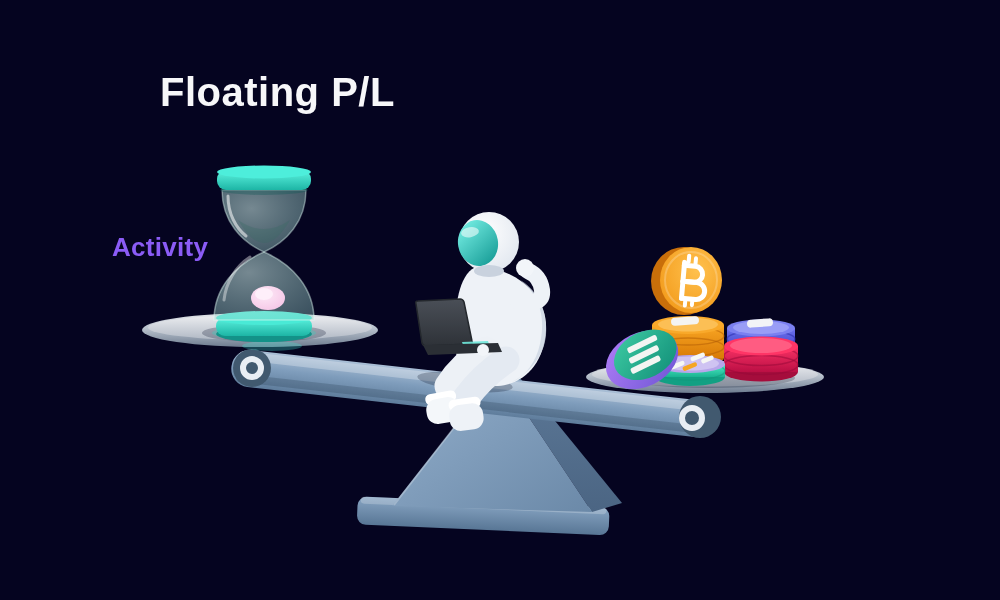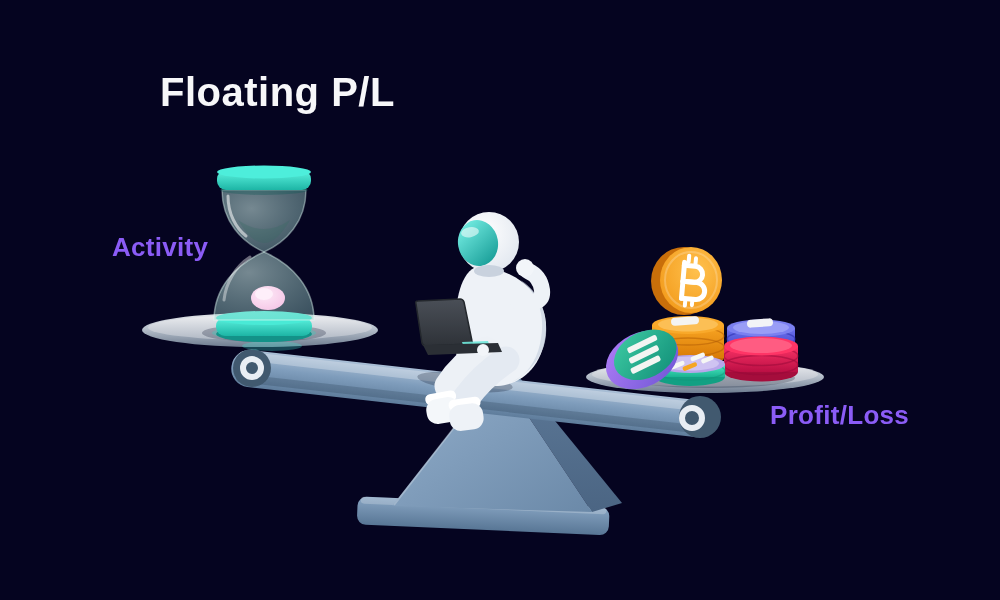--- a/index.html
+++ b/index.html
@@ -258,14 +258,13 @@
         <ellipse cx="646" cy="356" rx="33" ry="23" fill="url(#gSolFace)"></ellipse>
         <rect x="632" y="342" width="32" height="6" rx="2" fill="#f3f5f2"></rect>
         <rect x="629" y="352" width="32" height="6" rx="2" fill="#f3f5f2"></rect>
         <rect x="626" y="362" width="32" height="6" rx="2" fill="#f3f5f2"></rect>
       </g>
     </g>
   </svg>
 
   <div class="txt title title-left">Floating P/L</div>
   <div class="txt caption caption-left">Activity</div>
-  <div class="txt caption caption-right">Profit/Loss</div>
 </div>
 
 </body></html>

